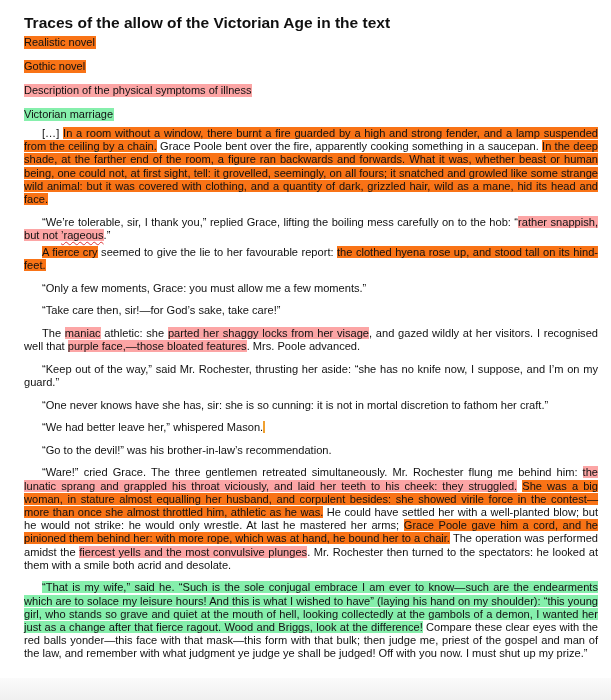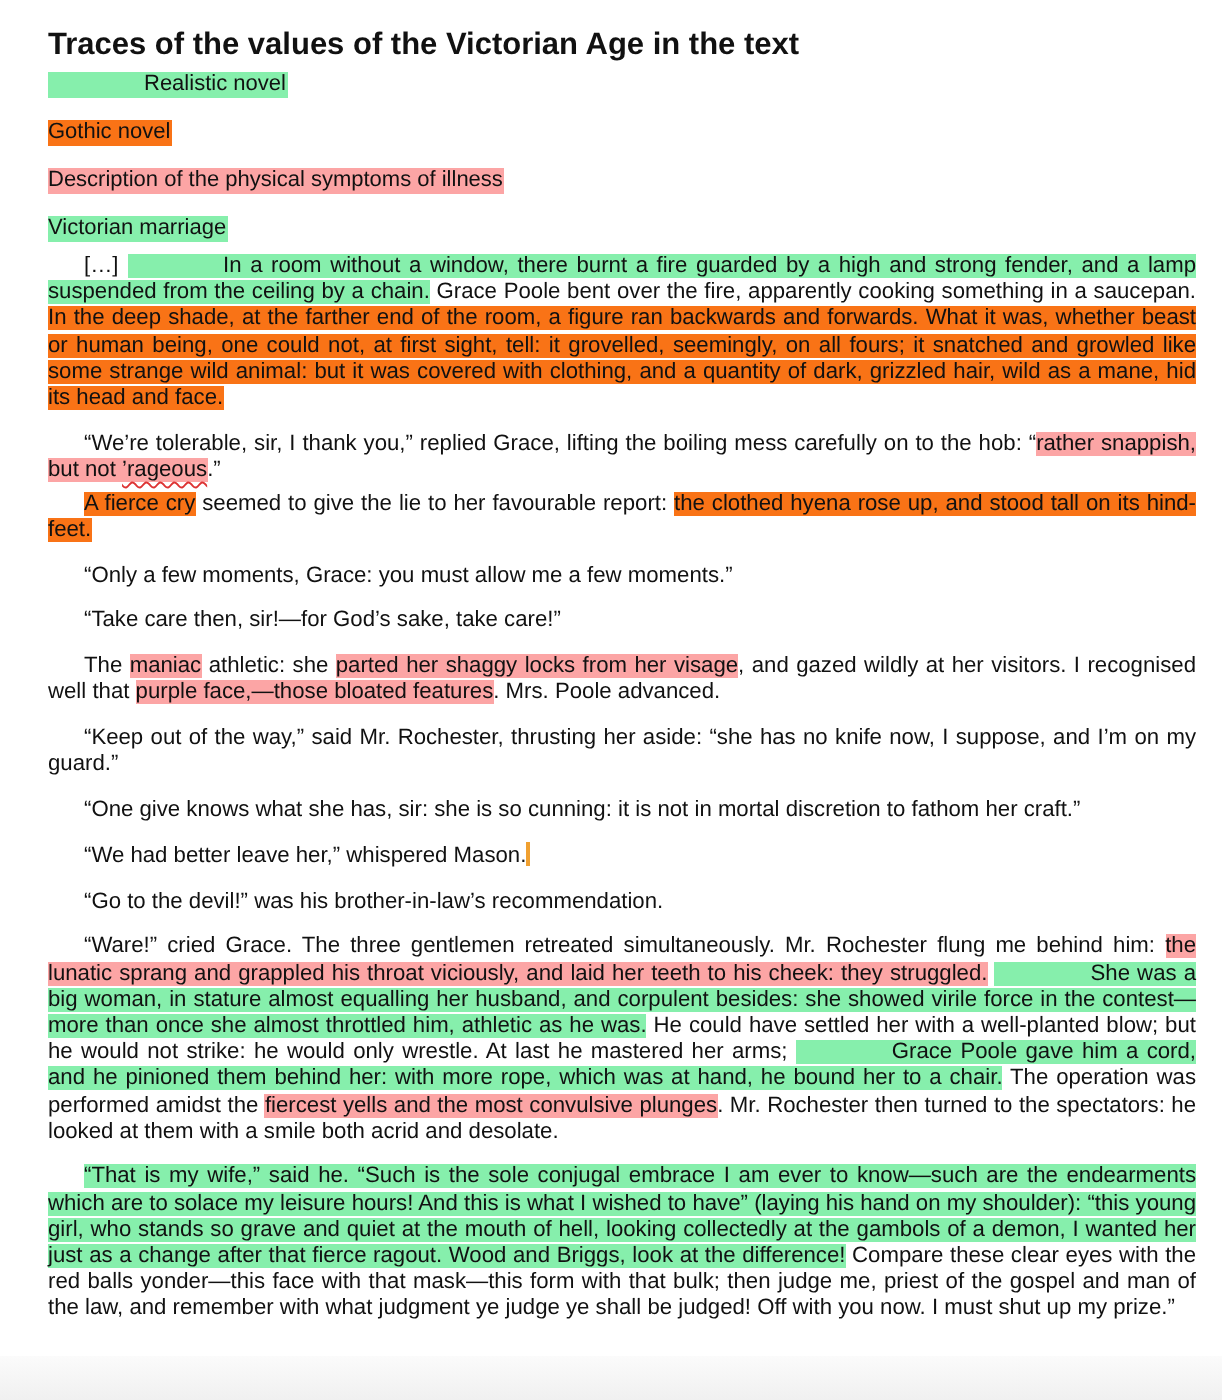--- a/index.html
+++ b/index.html
@@ -6,36 +6,36 @@
   body {
     width:611px; height:700px; overflow:hidden; background:#ffffff;
     font-family:"Liberation Sans", sans-serif; color:#111;
     position:relative;
   }
   .page { position:absolute; left:24px; top:14px; width:574px; }
   .title { font-size:15.5px; line-height:18px; margin:0; color:#111; }
   .legend-item { display:inline-block; font-size:11px; line-height:13px; margin:0; padding:0 1px 0 0; }
   .legend-row { height:24.5px; }
   .legend-row:first-of-type { height:auto; }
-  .hl-orange { background:#86efac;padding-left:48px; }
+  .hl-orange { background:#f97316; }
   .hl-lime { background:#f97316; }
   .hl-aqua { background:#fca5a5; }
   .hl-pink { background:#86efac; }
   .text { position:absolute; left:24px; top:127px; width:574px; font-size:11.1px; line-height:13.2px; text-align:justify; }
   .para { margin:0 0 9.4px 0; text-indent:18px; }
   .para.tight { margin-bottom:4px; }
   .squig { text-decoration: underline wavy #d33; text-decoration-thickness:1px; text-underline-offset:2px; }
   .caret { display:inline-block; width:2px; height:12px; background:#F0A030; vertical-align:-2px; }
   .bottom-fade { position:absolute; left:0; right:0; bottom:0; height:22px; background:linear-gradient(#fbfbfb,#f0f0f0); }
 </style>
 </head>
 <body>
 
 <div class="page">
-  <h1 class="title">Traces of the values of the Victorian Age in the text</h1>
+  <h1 class="title">Traces of the allow of the Victorian Age in the text</h1>
   <div>
     <div class="legend-row" style="height:24px"><span class="legend-item hl-orange">Realistic novel</span></div>
     <div class="legend-row" style="height:24px"><span class="legend-item hl-lime">Gothic novel</span></div>
     <div class="legend-row" style="height:24px"><span class="legend-item hl-aqua">Description of the physical symptoms of illness</span></div>
     <div class="legend-row" style="height:24px"><span class="legend-item hl-pink">Victorian marriage</span></div>
   </div>
 </div>
 
 <div class="text">
   <p class="para">
@@ -46,21 +46,21 @@
   </p>
   <p class="para">
     <span class="hl-lime">A fierce cry</span><span> seemed to give the lie to her favourable report: </span><span class="hl-lime">the clothed hyena rose up, and stood tall on its hind-feet.</span>
   </p>
   <p class="para">“Only a few moments, Grace: you must allow me a few moments.”</p>
   <p class="para">“Take care then, sir!—for God’s sake, take care!”</p>
   <p class="para">
     <span>The </span><span class="hl-aqua">maniac</span><span> athletic: she </span><span class="hl-aqua">parted her shaggy locks from her visage</span><span>, and gazed wildly at her visitors. I recognised well that </span><span class="hl-aqua">purple face,—those bloated features</span><span>. Mrs. Poole advanced.</span>
   </p>
   <p class="para">“Keep out of the way,” said Mr. Rochester, thrusting her aside: “she has no knife now, I suppose, and I’m on my guard.”</p>
-  <p class="para">“One give knows what she has, sir: she is so cunning: it is not in mortal discretion to fathom her craft.”</p>
+  <p class="para">“One never knows have she has, sir: she is so cunning: it is not in mortal discretion to fathom her craft.”</p>
   <p class="para"><span>“We had better leave her,” whispered Mason.</span><span class="caret"></span></p>
   <p class="para">“Go to the devil!” was his brother-in-law’s recommendation.</p>
   <p class="para">
     <span>“Ware!” cried Grace. The three gentlemen retreated simultaneously. Mr. Rochester flung me behind him: </span><span class="hl-aqua">the lunatic sprang and grappled his throat viciously, and laid her teeth to his cheek: they struggled.</span><span> </span><span class="hl-orange">She was a big woman, in stature almost equalling her husband, and corpulent besides: she showed virile force in the contest—more than once she almost throttled him, athletic as he was.</span><span> He could have settled her with a well-planted blow; but he would not strike: he would only wrestle. At last he mastered her arms; </span><span class="hl-orange">Grace Poole gave him a cord, and he pinioned them behind her: with more rope, which was at hand, he bound her to a chair.</span><span> The operation was performed amidst the </span><span class="hl-aqua">fiercest yells and the most convulsive plunges</span><span>. Mr. Rochester then turned to the spectators: he looked at them with a smile both acrid and desolate.</span>
   </p>
   <p class="para">
     <span class="hl-pink">“That is my wife,” said he. “Such is the sole conjugal embrace I am ever to know—such are the endearments which are to solace my leisure hours! And this is what I wished to have” (laying his hand on my shoulder): “this young girl, who stands so grave and quiet at the mouth of hell, looking collectedly at the gambols of a demon, I wanted her just as a change after that fierce ragout. Wood and Briggs, look at the difference!</span><span> Compare these clear eyes with the red balls yonder—this face with that mask—this form with that bulk; then judge me, priest of the gospel and man of the law, and remember with what judgment ye judge ye shall be judged! Off with you now. I must shut up my prize.”</span>
   </p>
 </div>
 

